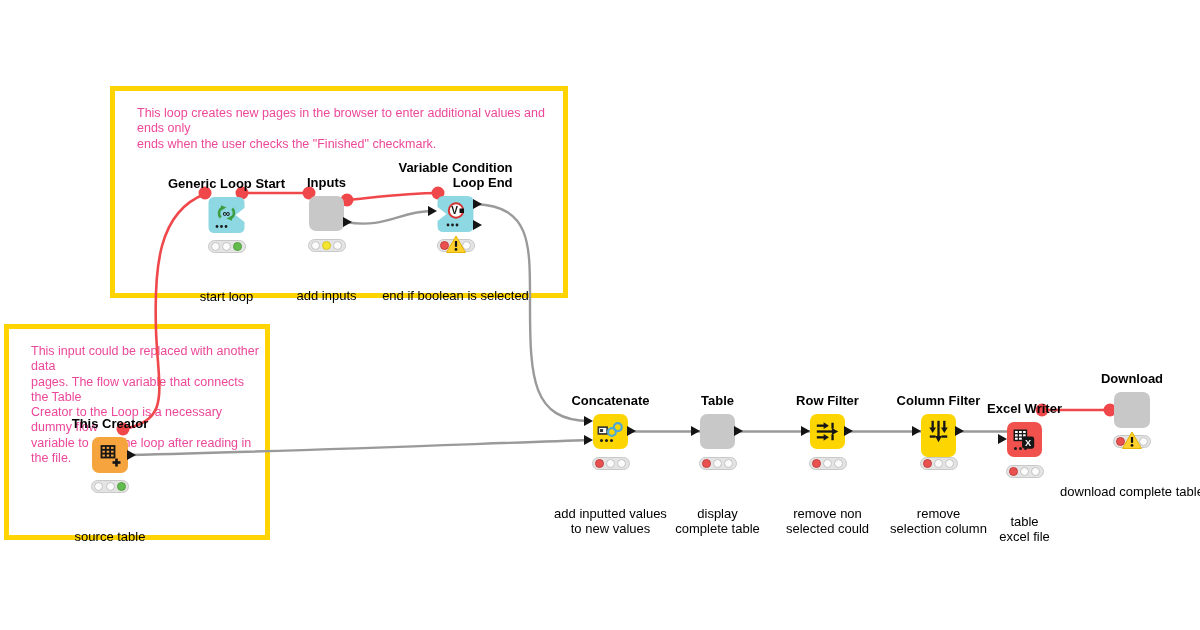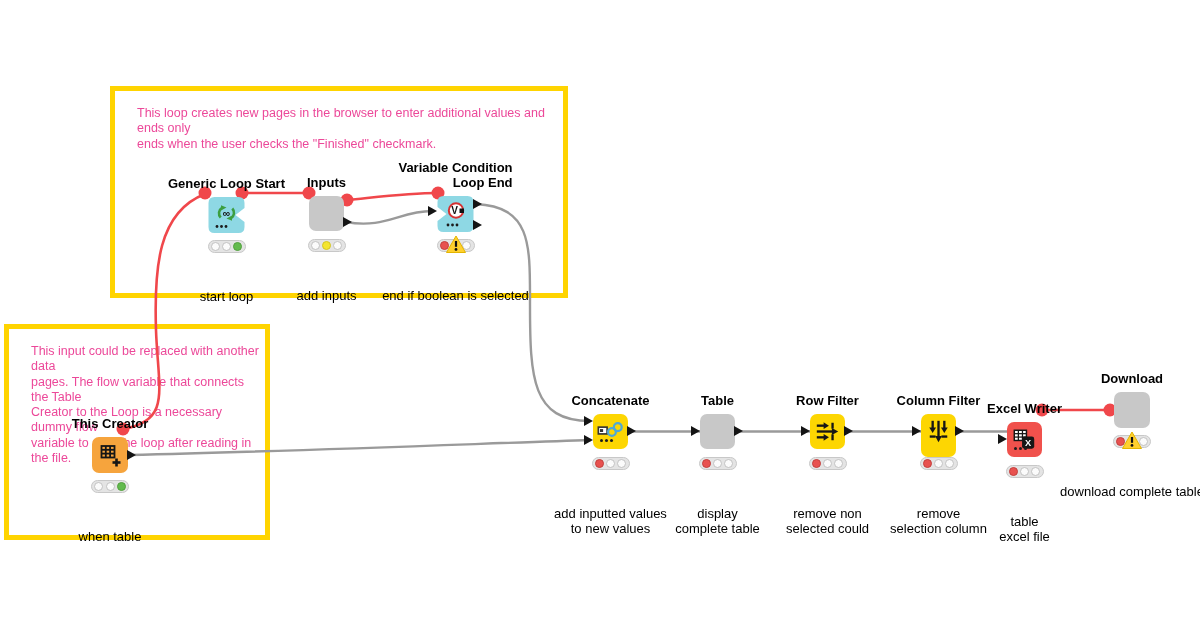--- a/index.html
+++ b/index.html
@@ -160,21 +160,21 @@
           <line x1="20.5" y1="25.5" x2="28.5" y2="25.5"></line>
         </g>
       </svg>
     </div>
     <span class="port out" style="top:12.5px"></span>
     <div class="tl green">
       <span class="c c1"></span>
       <span class="c c2"></span>
       <span class="c c3"></span>
     </div>
-    <div class="caption">when table</div>
+    <div class="caption">source table</div>
   </div>
 
   <div class="node" style="left:593px;top:414px;width:35px;height:35px">
     <div class="title">Concatenate</div>
     <div class="nbox" style="background:#FDD602">
       <svg width="35" height="35" viewBox="0 0 36 36">
         <rect x="5.5" y="13.5" width="9" height="7" fill="#fff" stroke="#333" stroke-width="1.7"></rect>
         <rect x="7.2" y="15.5" width="3.2" height="3" fill="#333"></rect>
         <circle cx="19.5" cy="18.5" r="4" fill="none" stroke="#4FA8D5" stroke-width="2.3"></circle>
         <circle cx="25.5" cy="13.5" r="4" fill="none" stroke="#4FA8D5" stroke-width="2.3"></circle>

